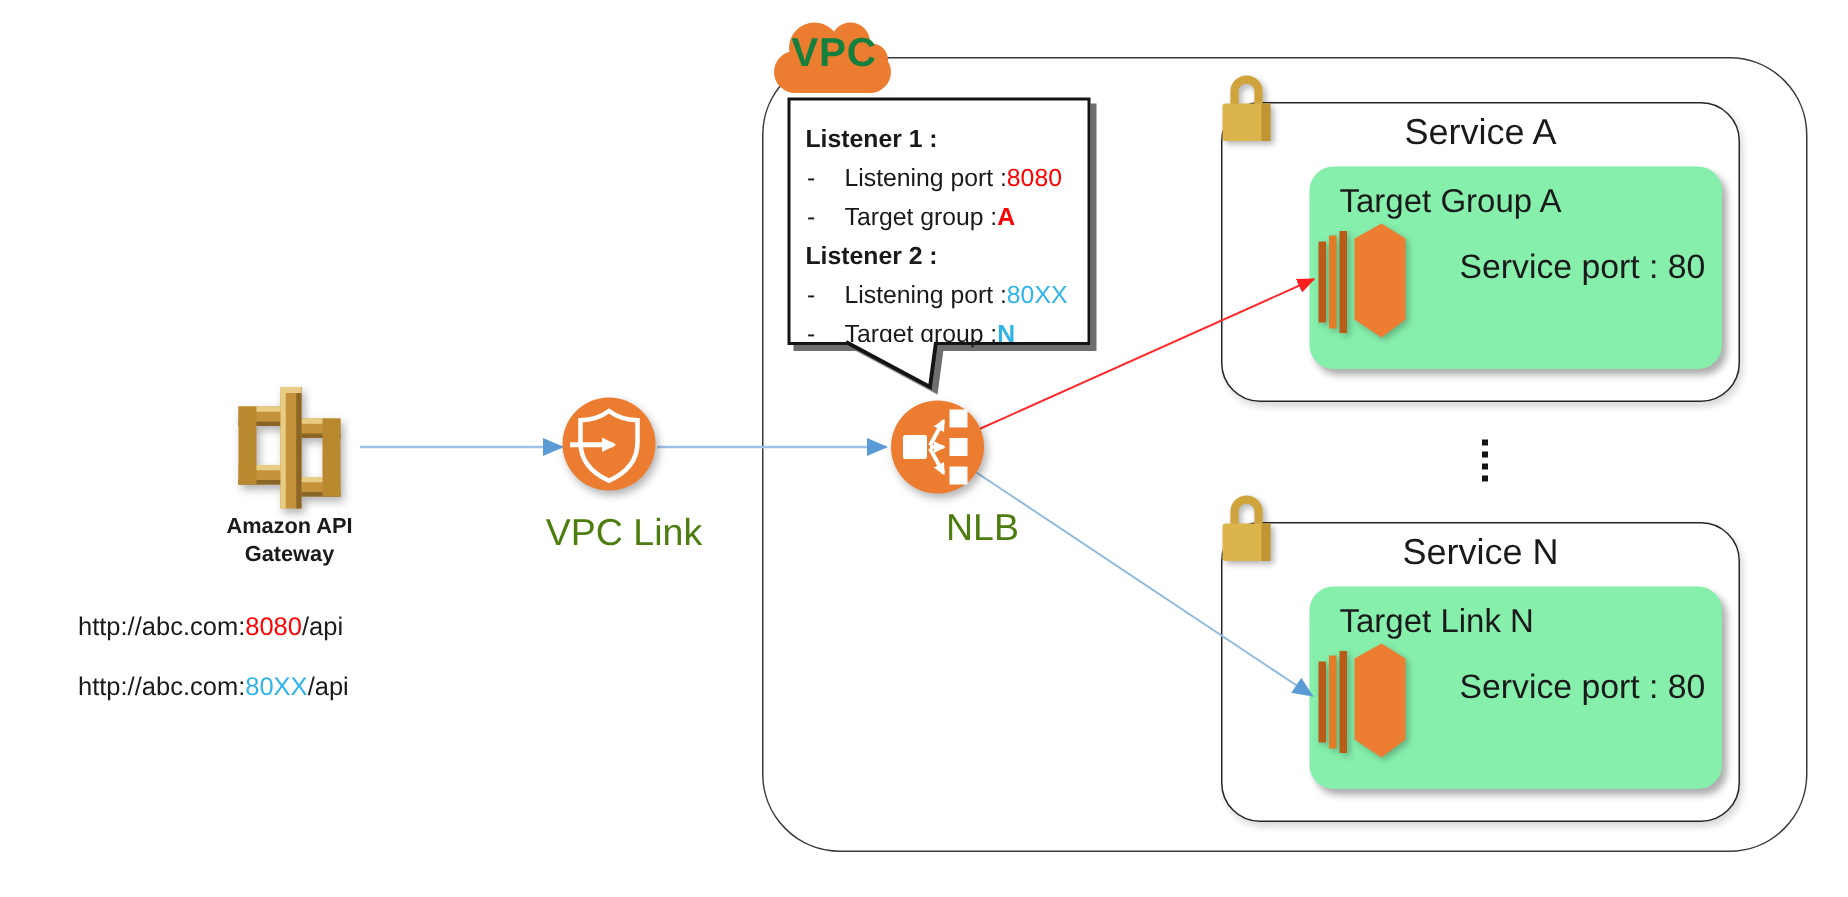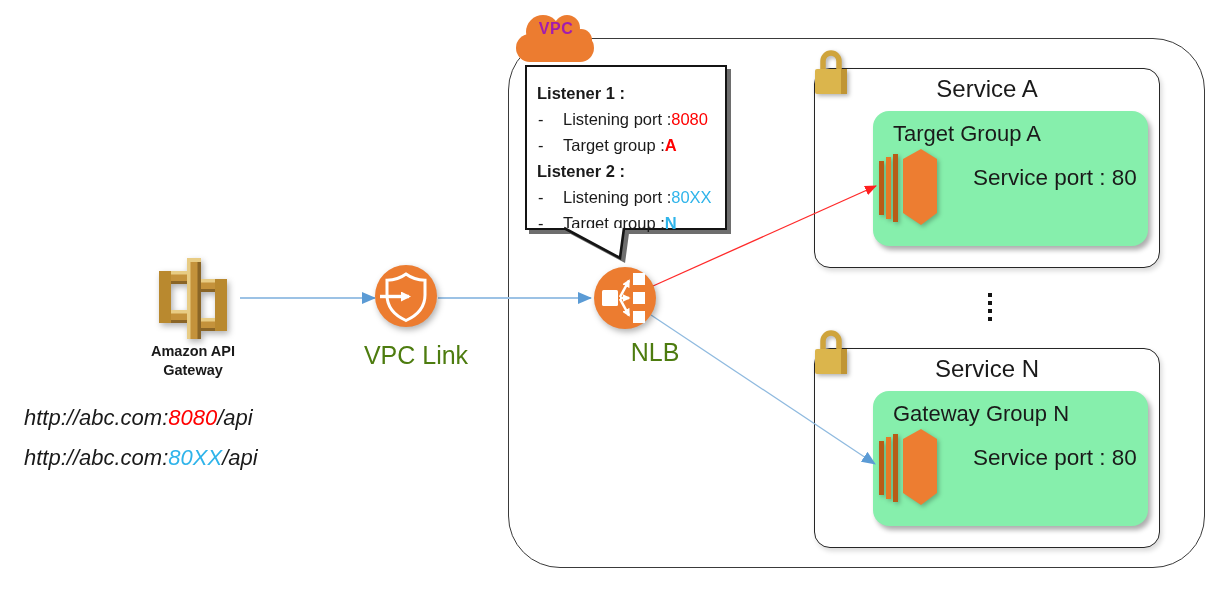--- a/index.html
+++ b/index.html
@@ -7,56 +7,56 @@
   body { font-family:"Liberation Sans", sans-serif; color:#1a1a1a; }
   .canvas { position:relative; width:1232px; height:598px; background:#fff; overflow:hidden; }
   .abs { position:absolute; }
 
   
   .vpc-box { left:508px; top:38px; width:697px; height:530px;
     border:1.6px solid #3a3a3a; border-radius:52px; background:transparent; }
 
   
   .cloud-label { left:512px; top:20px; width:88px; text-align:center;
-    font-size:16px; font-weight:bold; color:#a21caf; letter-spacing:0.5px; }
+    font-size:27px; font-weight:bold; color:#15803d; letter-spacing:0.5px; }
 
   
   .callout { left:525px; top:65px; width:202px; height:165px; background:#fff;
     border:2.6px solid #141414; box-shadow:4px 4px 0 #6e6e6e; padding:13px 8px 0 8px; z-index:6; }
   .co-row { display:flex; align-items:center; height:26px; font-size:16.5px; }
   .co-title { font-weight:bold; padding-left:2px; }
   .co-dash { width:28px; padding-left:3px; flex:none; }
   .co-bold { font-weight:bold; }
   .callout-tail { left:562px; top:227px; z-index:7; overflow:visible;
     filter:drop-shadow(4px 3px 0 #6e6e6e); }
 
   
   .node-label { text-align:center; font-size:25px; color:#4d7c0f; }
   .apigw-label { left:118px; top:342px; width:150px; text-align:center;
     font-size:14.5px; font-weight:bold; line-height:19px; }
 
   
-  .service-panel { width:346px; height:200px; border:1.4px solid #262626; border-radius:16px;
+  .service-panel { width:346px; height:200px; border:1.4px solid #262626; border-radius:26px;
     background:#fff; box-shadow:2px 3px 5px rgba(0,0,0,0.15); }
   .panel-a { left:814px; top:68px; }
   .panel-n { left:814px; top:348px; }
   .service-title { left:0; top:6px; width:100%; text-align:center; font-size:24px; }
   .tg-box { left:58px; top:42px; width:275px; height:135px; background:#86efac;
     border-radius:16px; box-shadow:3px 4px 5px rgba(0,0,0,0.32); }
   .tg-label { left:20px; top:10px; font-size:22px; }
   .tg-port { left:80px; top:54px; font-size:22.5px;margin-left:20px; }
   .ecs-icon { left:6px; top:36px; filter:drop-shadow(2px 2px 2px rgba(0,0,0,0.25)); }
   .lock { left:-2px; top:-22px; filter:drop-shadow(2px 2px 2px rgba(0,0,0,0.3)); z-index:3; }
 
   
   .v-ellipsis { left:988px; top:293px; display:flex; flex-direction:column; gap:4px; }
   .v-ellipsis .dot { width:4px; height:4px; background:#141414; }
 
   
-  .urls { left:24px; top:398px; font-size:22px; line-height:40px;font-style:italic; }
+  .urls { left:52px; top:398px; font-size:17px; line-height:40px; }
 
   .icon-shadow { filter:drop-shadow(2px 3px 3px rgba(0,0,0,0.3)); }
   svg { display:block; overflow:visible; }
 </style>
 </head>
 <body>
 
 <div class="canvas">
 
   <div class="abs vpc-box"></div>
@@ -199,21 +199,21 @@
   </div>
 
   <div class="abs service-panel panel-n">
     <svg class="abs lock" width="36" height="48" viewBox="0 0 36 48">
       <path d="M10,24 V14 a8,8 0 0 1 16,0 V24" fill="none" stroke="#CFA43C" stroke-width="5.5"></path>
       <rect x="2" y="22" width="32" height="25" rx="2" style="fill: rgb(219, 181, 76);"></rect>
       <rect x="28" y="22" width="6" height="25" fill="#C09534"></rect>
     </svg>
     <div class="abs service-title">Service N</div>
     <div class="abs tg-box">
-      <div class="abs tg-label">Gateway Group N</div>
+      <div class="abs tg-label">Target Link N</div>
       <svg class="abs ecs-icon" width="62" height="80" viewBox="0 0 62 80">
         <rect x="0" y="14" width="5" height="54" style="fill: rgb(184, 92, 23);"></rect>
         <rect x="7" y="10" width="5" height="62" fill="#E47B27"></rect>
         <rect x="14" y="7" width="5" height="68" style="fill: rgb(184, 92, 23);"></rect>
         <polygon points="24,12 42,2 58,12 58,66 42,78 24,66" style="fill: rgb(237, 125, 49);"></polygon>
       </svg>
       <div class="abs tg-port">Service port : 80</div>
     </div>
   </div>
 

